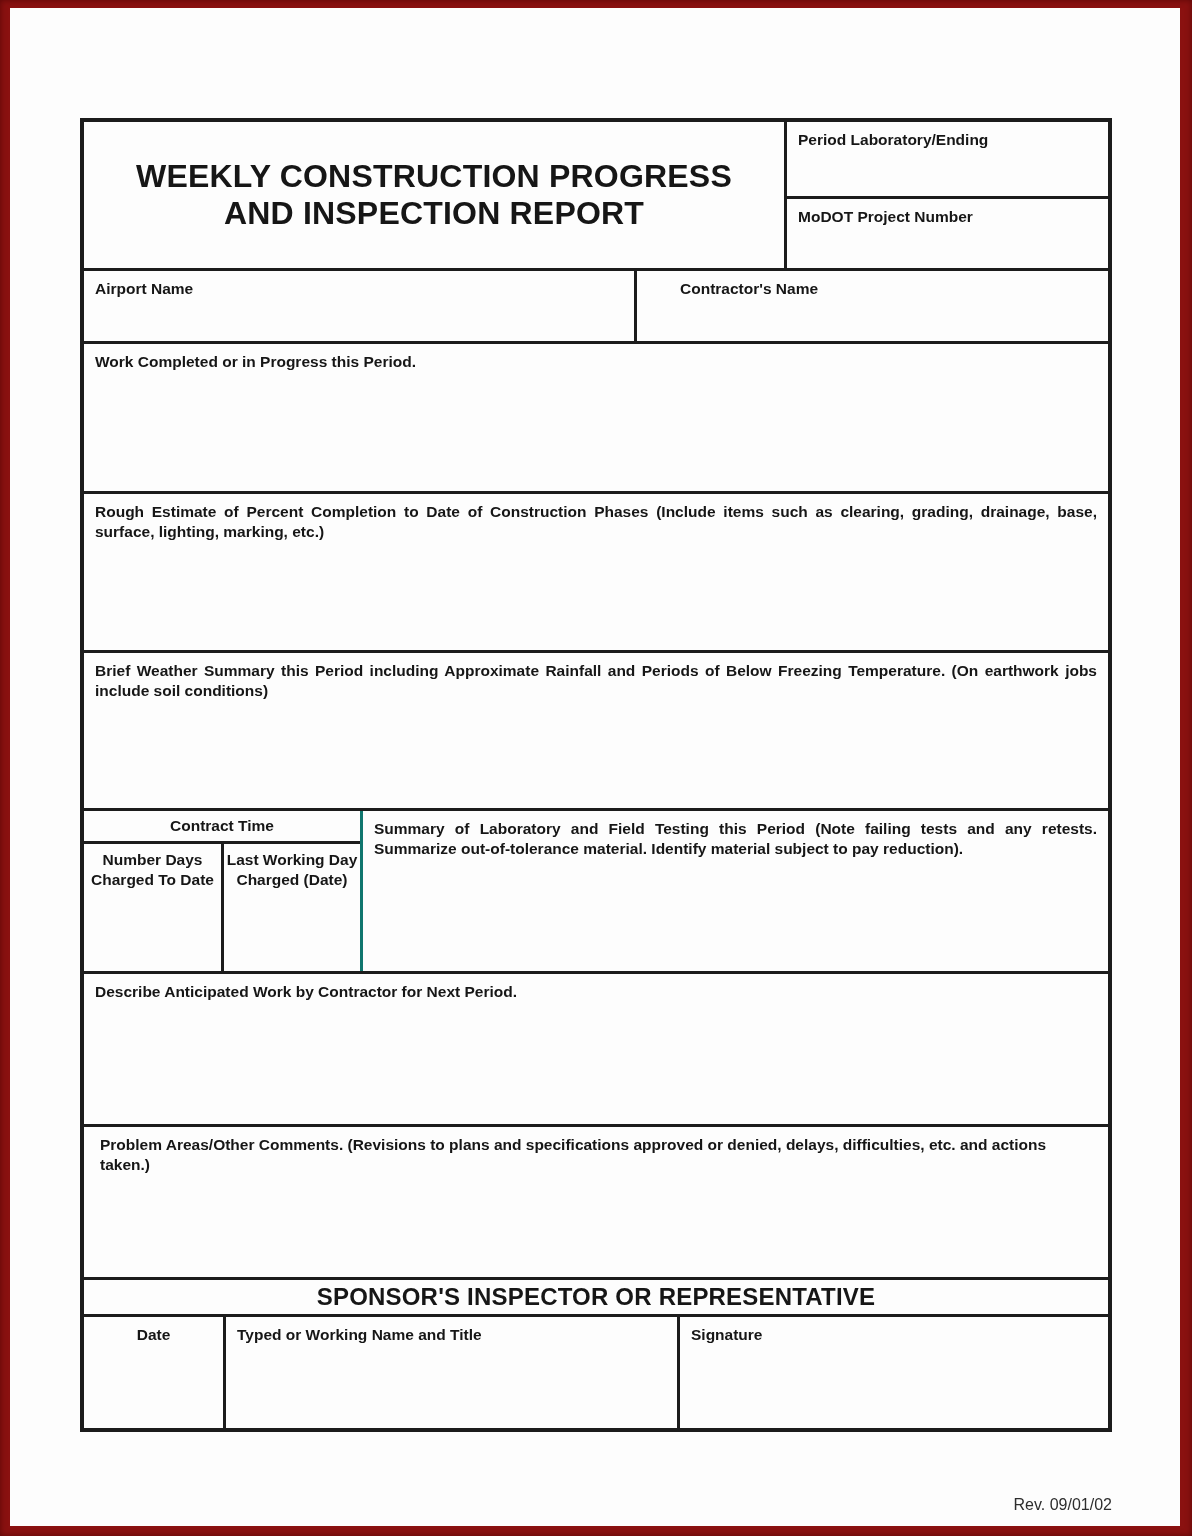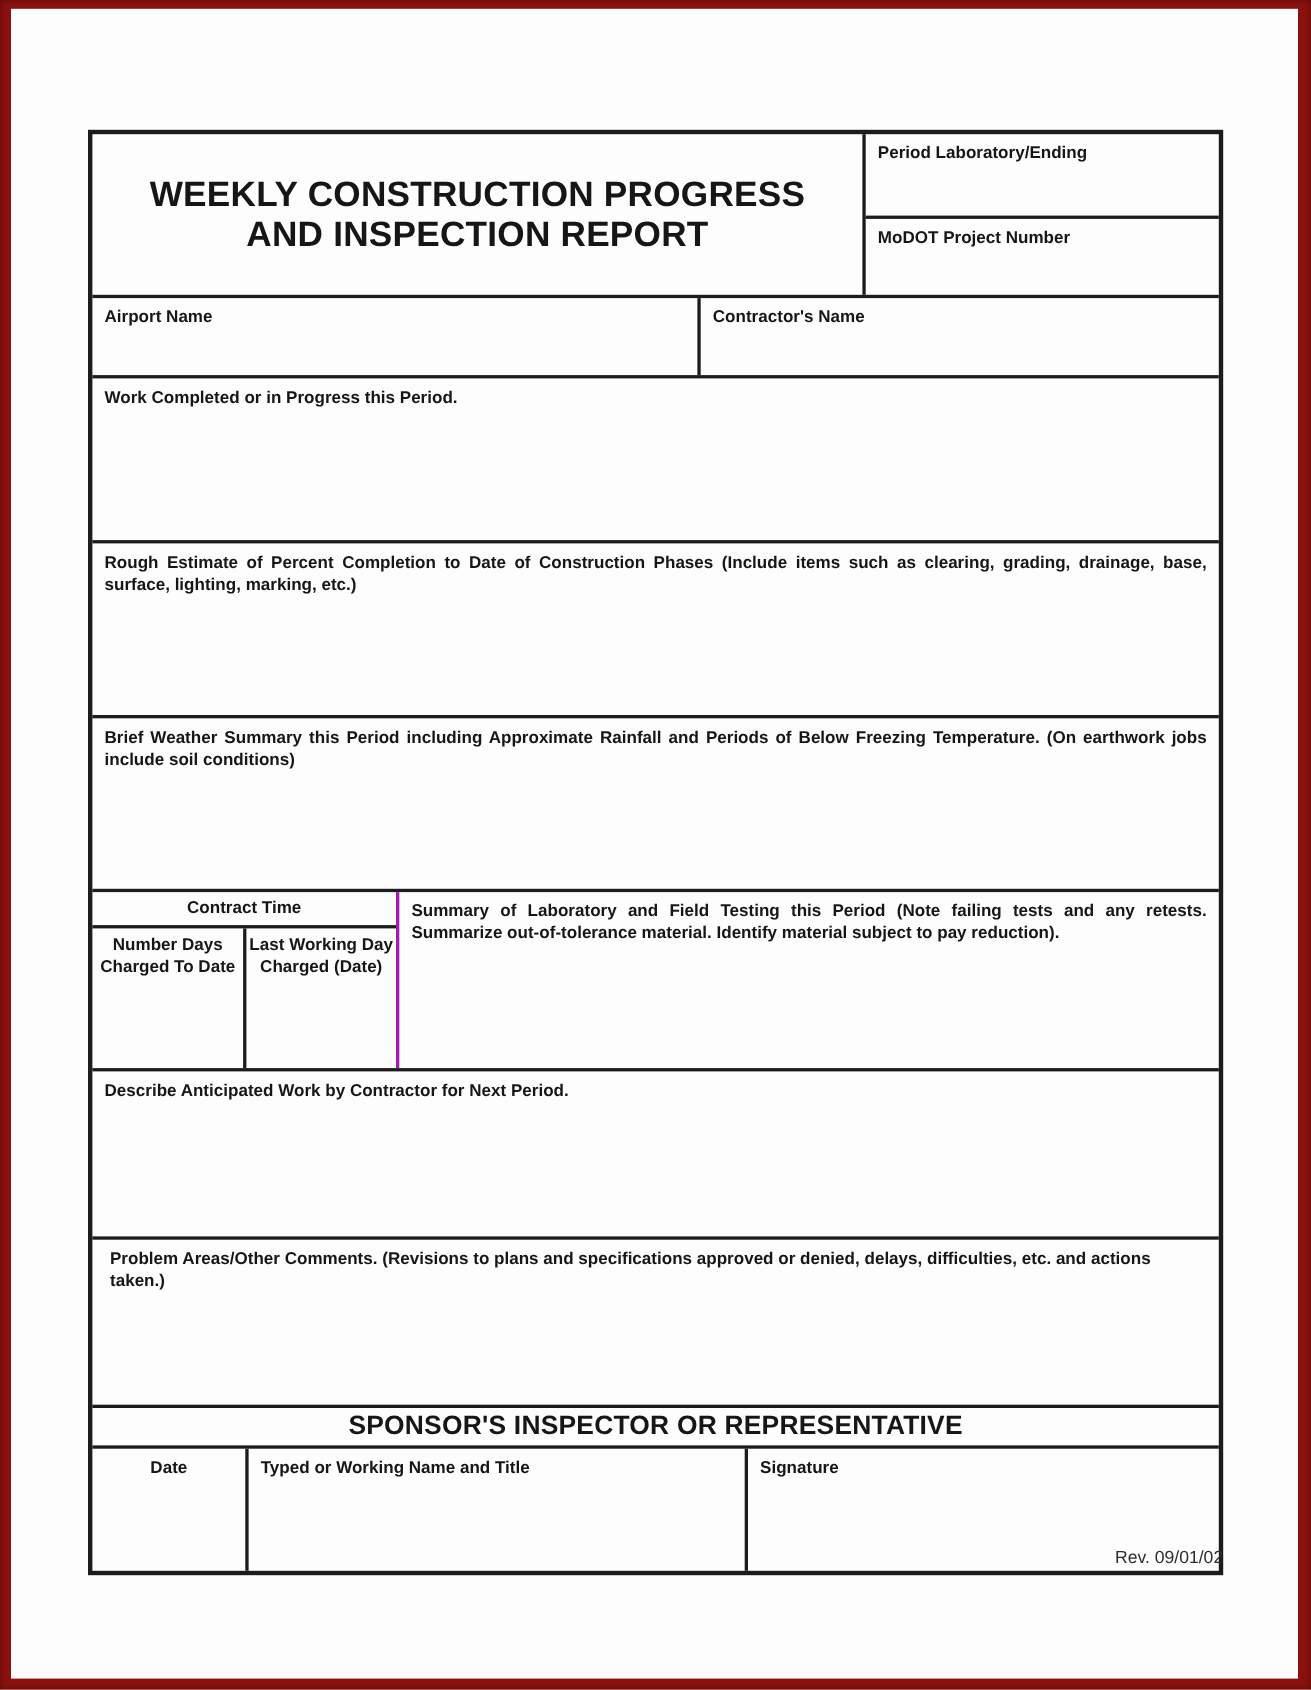--- a/index.html
+++ b/index.html
@@ -56,35 +56,35 @@
   }
   .title-text {
     font-size: 32px; font-weight: bold; text-align: center;
     line-height: 1.15; letter-spacing: .2px;
   }
   .header-right { width: 321px; display: flex; flex-direction: column; }
   .period-cell { height: 77px; border-bottom: 3px solid #1c1c1c; }
   .project-cell { flex: 1; }
 
   
-  .parties-row { height: 73px; display: flex; border-bottom: 3px solid #1c1c1c; }
+  .parties-row { height: 73px; display: flex; border-bottom: 3px solid #1c1c1c; gap: 32px; }
   .airport-cell { width: 553px; border-right: 3px solid #1c1c1c; }
   .contractor-cell { flex: 1; }
 
   
   .sec { border-bottom: 3px solid #1c1c1c; }
   .sec-percent    { height: 159px; }
   .sec-work       { height: 150px; }
   .sec-weather    { height: 158px; }
   .sec-anticip    { height: 153px; }
   .sec-problems   { height: 153px; padding-left: 16px; }
 
   
   .contract-row { height: 163px; display: flex; border-bottom: 3px solid #1c1c1c; }
-  .contract-left { width: 279px; border-right: 3px solid #a21caf; display: flex; flex-direction: column; }
+  .contract-left { width: 279px; border-right: 3px solid #0f766e; display: flex; flex-direction: column; }
   .contract-time-header {
     height: 33px; border-bottom: 3px solid #1c1c1c;
     display: flex; align-items: center; justify-content: center;
   }
   .contract-cols { flex: 1; display: flex; }
   .days-col { width: 140px; border-right: 3px solid #1c1c1c; }
   .lastday-col { flex: 1; }
   .col-head { text-align: center; padding: 6px 2px; }
   .lab-cell { flex: 1; }
 
@@ -96,21 +96,21 @@
   .sponsor-text { font-size: 24px; font-weight: bold; letter-spacing: .2px; }
 
   
   .sig-row { flex: 1; display: flex; }
   .date-cell { width: 142px; border-right: 3px solid #1c1c1c; text-align: center; }
   .name-cell { width: 454px; border-right: 3px solid #1c1c1c; }
   .sig-cell  { flex: 1; }
 
   .rev-label {
     position: absolute;
-    top: 1400px;
+    top: 1488px;
     left: 906px;
     width: 196px;
     text-align: right;
     font-size: 16px;
     color: #2d2d2d;
   }
 </style>
 </head>
 <body>
 

